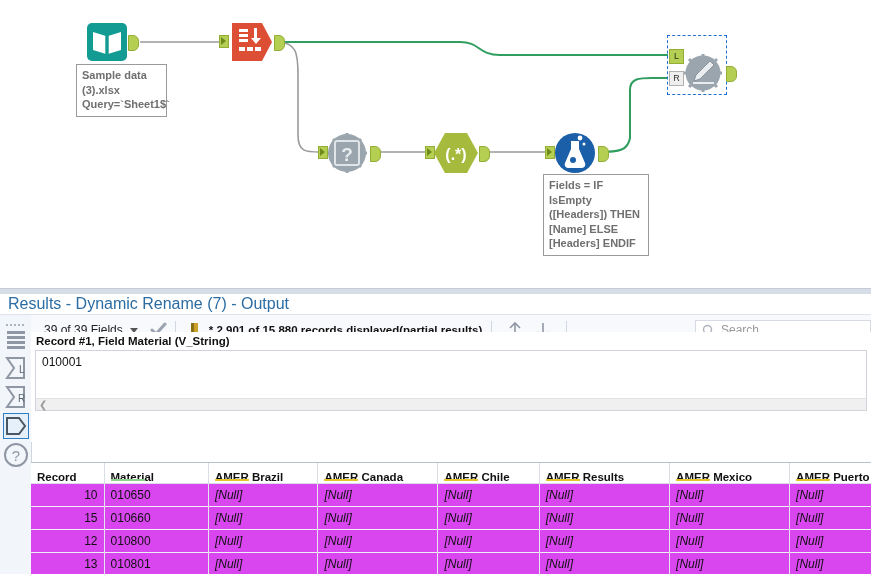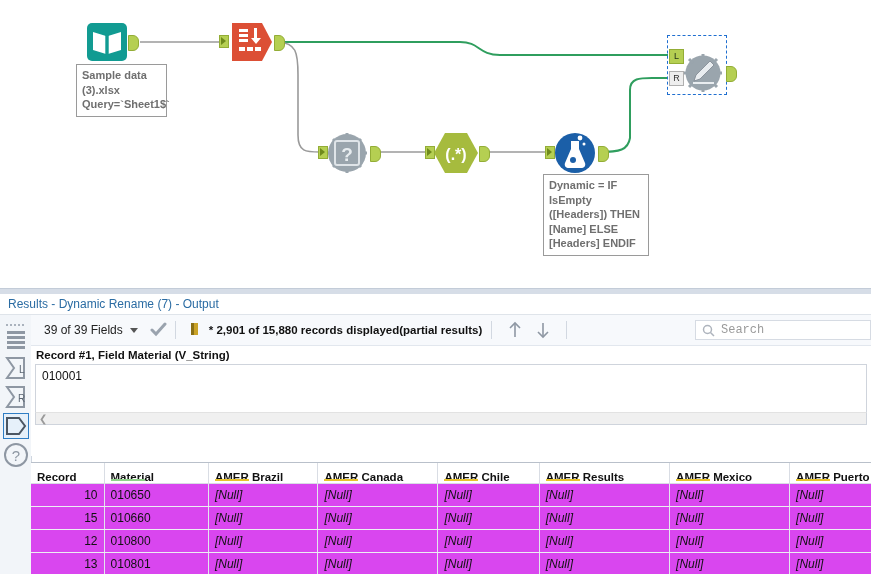--- a/index.html
+++ b/index.html
@@ -102,21 +102,21 @@
     position: absolute;
     left: 0; top: 294px;
     width: 871px; height: 280px;
     background: #ffffff;
   }
   #results-title {
     height: 20px;
     line-height: 20px;
     padding-left: 8px;
     color: #2b6ca3;
-    font-size: 12px;
+    font-size: 16px;
     background: #ffffff;
     border-bottom: 1px solid #dfe4ea;
   }
 
   #results-body {
     position: absolute;
     left: 0; top: 21px;
     right: 0; bottom: 0;
   }
 
@@ -176,36 +176,36 @@
   }
   .records-note { font-weight: bold; font-size: 11.5px; color:#111; white-space:nowrap; }
   .arrow-btn {
     width: 20px; height: 22px;
     position: relative;
     margin: 0 4px;
   }
   #search-wrap {
     margin-left: auto;
     margin-right: 0px;
-    display: flex; align-items: center; font-family: Liberation Mono, monospace;
+    display: flex; align-items: center;
   }
   #search-box {
     width: 176px; height: 20px;
     border: 1px solid #d6dbe3;
     background: #fff;
     display: flex; align-items: center;
     padding: 0 6px;
     box-sizing: border-box;
   }
   #search-box .ph { color: #9a9a9a; font-size: 12px; margin-left: 6px; }
 
   
   #cellviewer {
     position: absolute;
-    left: 31px; right: 0; top: 31px;
+    left: 31px; right: 0; top: 17px;
     height: 110px;
     background: #ffffff;
   }
   #cv-header {
     height: 18px; line-height: 18px;
     font-weight: bold;
     font-size: 11.5px;
     padding-left: 5px;
     color: #111;
     background: #ffffff;
@@ -370,21 +370,21 @@
     <div class="anchor-in" style="left:-9px; top:14px;"></div>
     <svg width="42" height="42">
       <circle cx="21" cy="21" r="20" fill="#1b5fa8"></circle>
       <path d="M17,9 L25,9 L25,17 L31,31 C32,34 30,36 27,36 L15,36 C12,36 10,34 11,31 L17,17 Z" fill="#ffffff"></path>
       <circle cx="19" cy="28" r="3" fill="#1b5fa8"></circle>
       <circle cx="26" cy="6" r="2.4" fill="#ffffff"></circle>
       <circle cx="30" cy="12" r="1.5" fill="#ffffff"></circle>
     </svg>
     <div class="anchor-out" style="left:44px; top:14px;"></div>
   </div>
-  <div class="annotation" style="left:543px; top:174px; width:106px;"><span>Dynamic = IF</span><br><span>IsEmpty</span><br><span>([Headers]) THEN</span><br><span>[Name] ELSE</span><br><span>[Headers] ENDIF</span></div>
+  <div class="annotation" style="left:543px; top:174px; width:106px;"><span>Fields = IF</span><br><span>IsEmpty</span><br><span>([Headers]) THEN</span><br><span>[Name] ELSE</span><br><span>[Headers] ENDIF</span></div>
 
   <div class="selection-box" style="left:667px; top:35px; width:60px; height:60px;"></div>
   <div class="node" style="left:683px; top:53px;">
     <div class="anchor-lr" style="left:-14px; top:-4px;">L</div>
     <div class="anchor-lr gray" style="left:-14px; top:18px;">R</div>
     <svg width="40" height="40">
       <circle cx="20" cy="20" r="17.5" fill="#9aa5ad"></circle>
       <g stroke="#9aa5ad" stroke-width="3">
         <line x1="20" y1="1" x2="20" y2="6"></line>
           <line x1="20" y1="34" x2="20" y2="39"></line>

